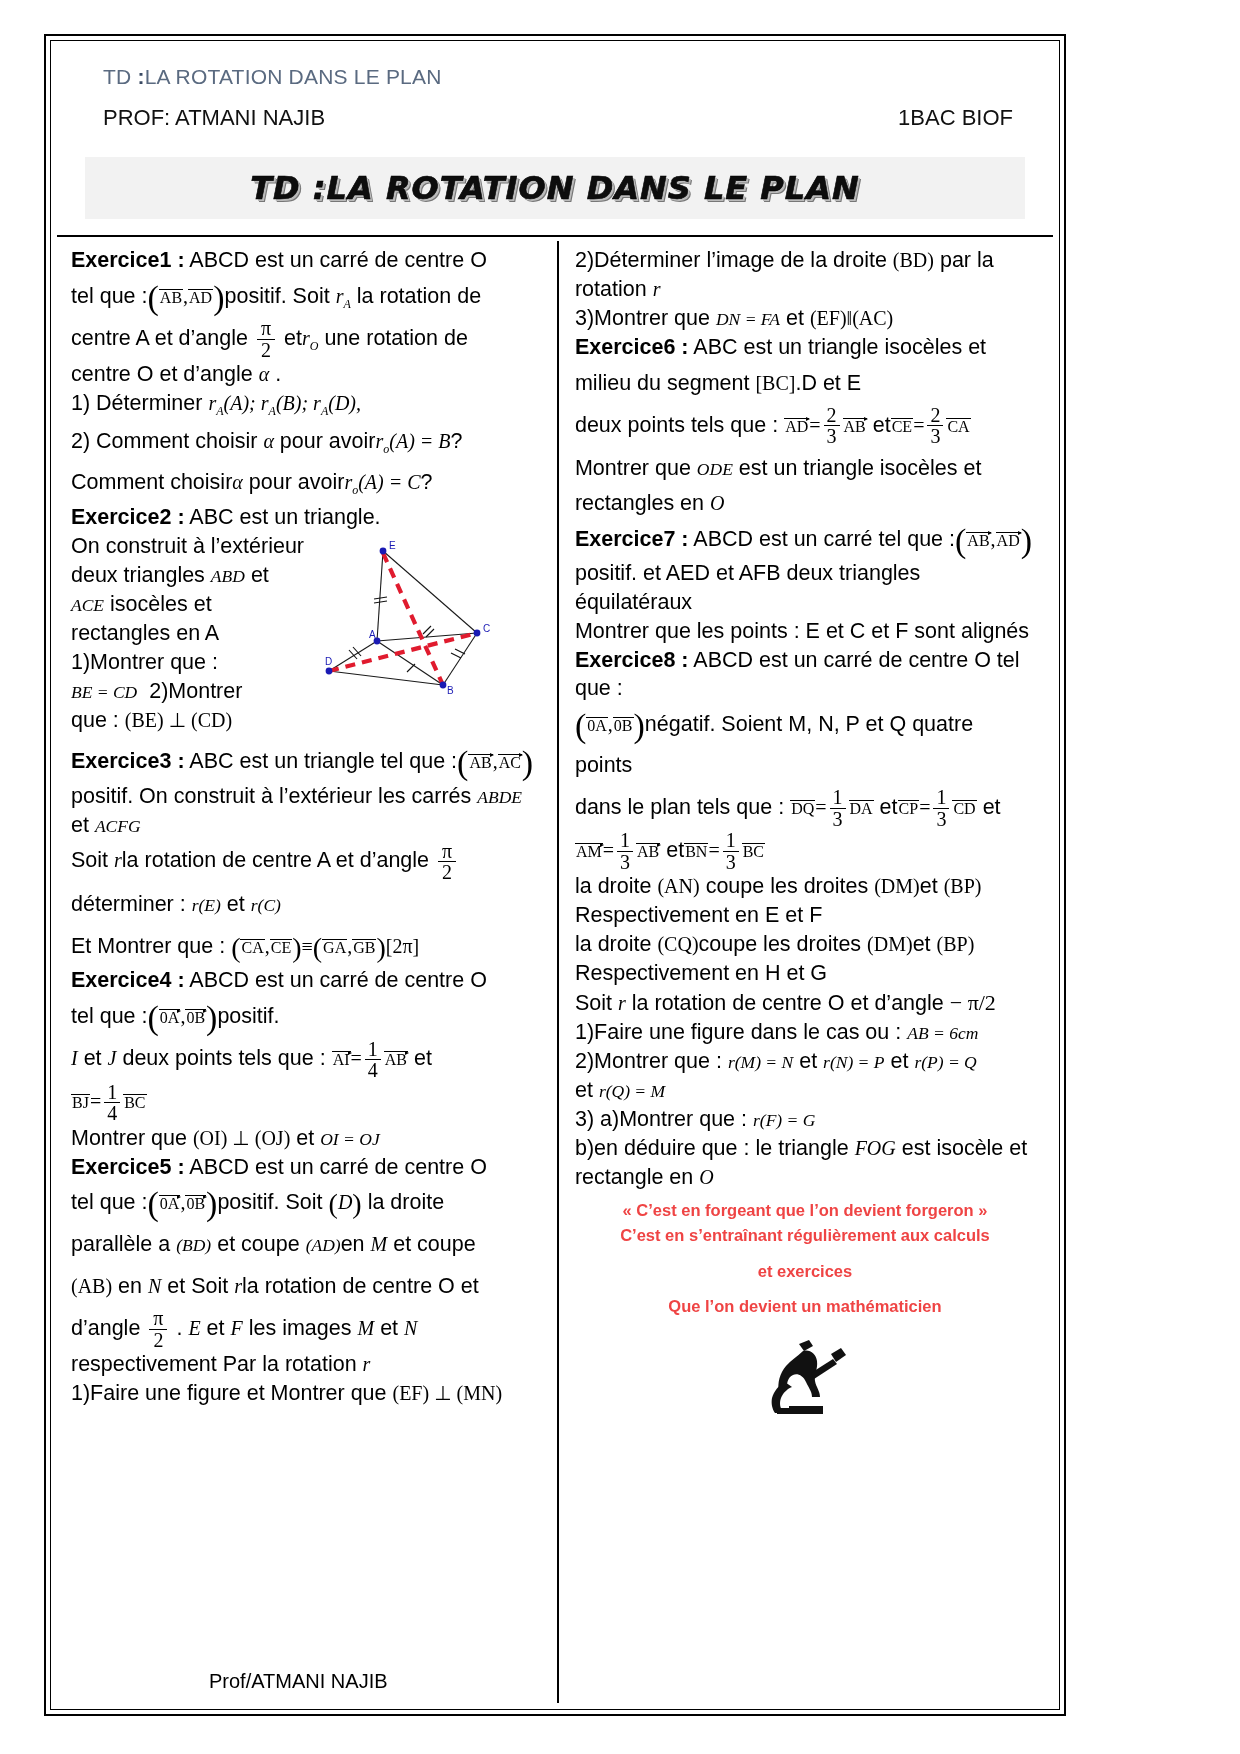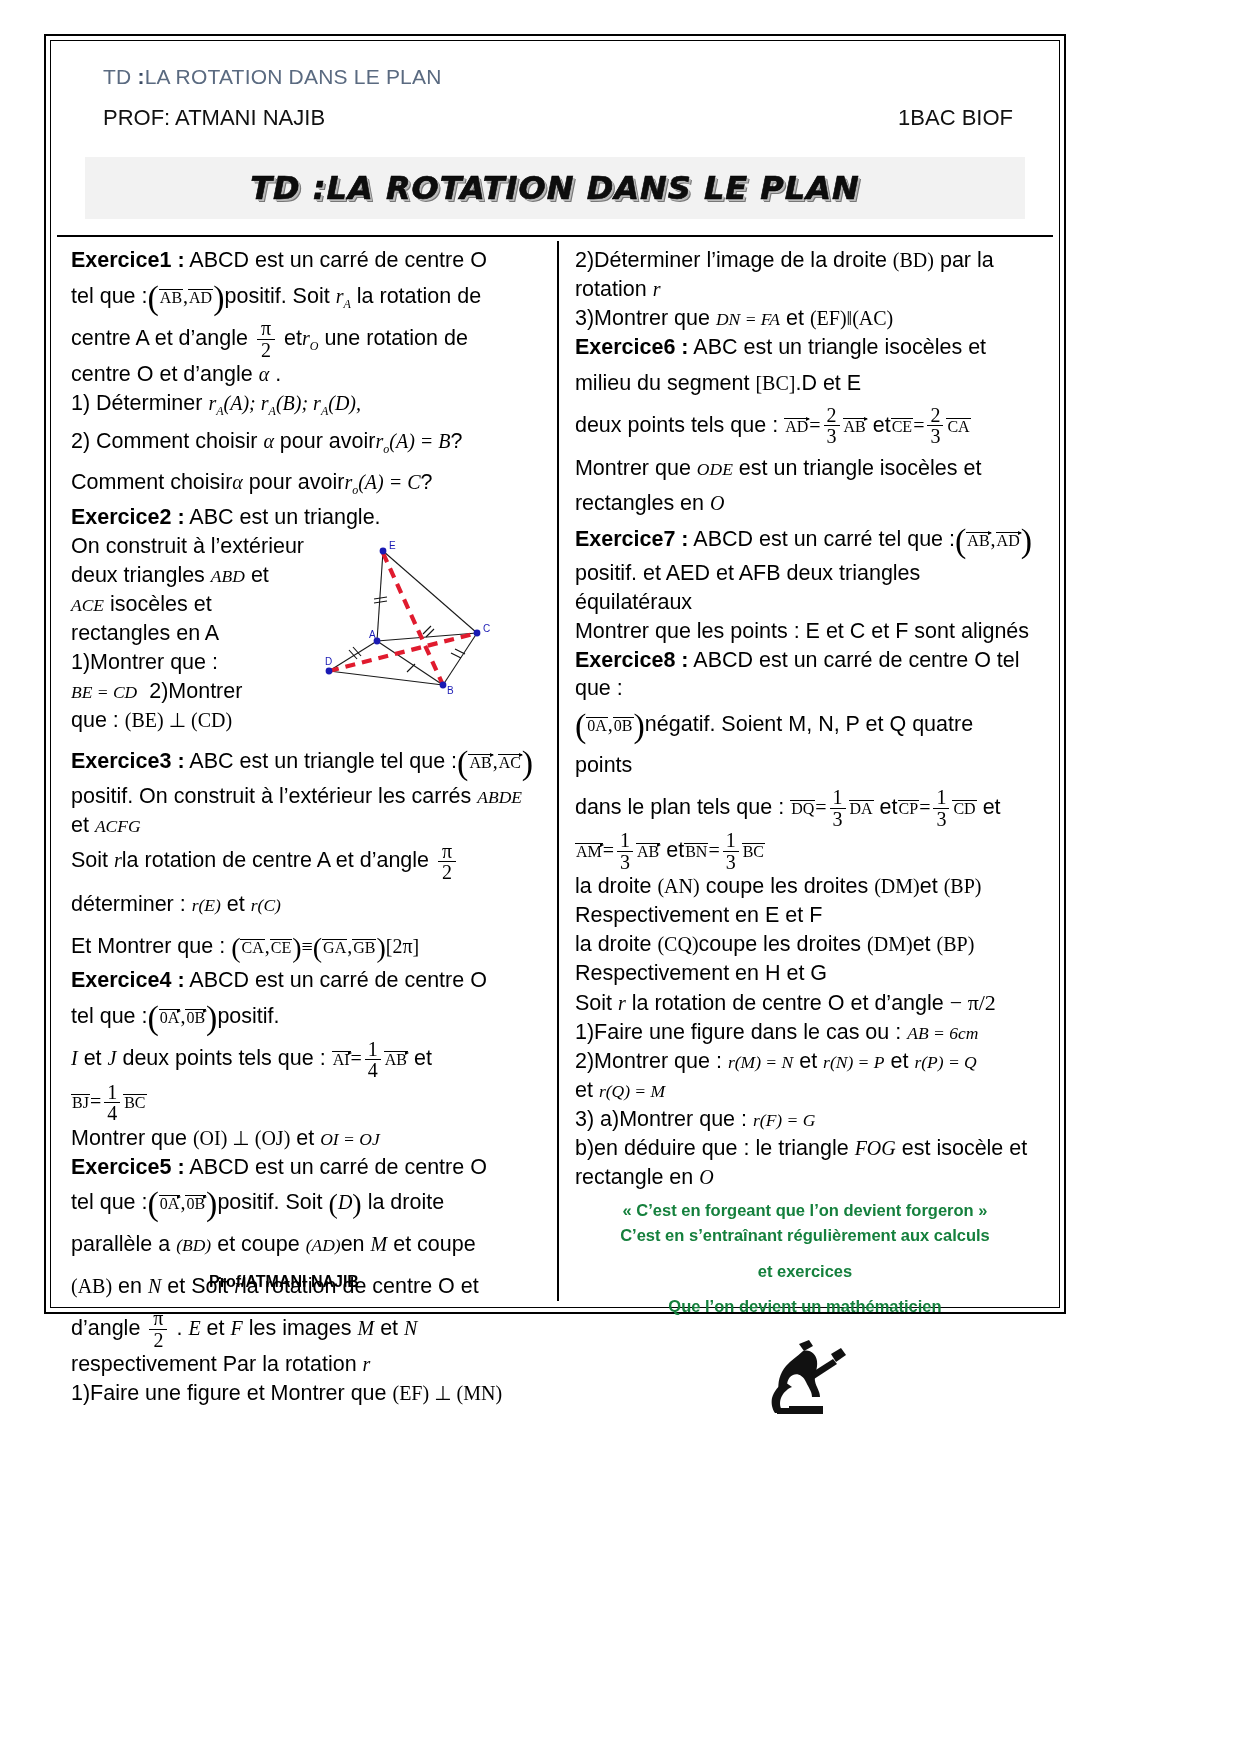--- a/index.html
+++ b/index.html
@@ -12,21 +12,21 @@
     color: #000000;
     position: relative;
   }
 
   
   .page-frame {
     position: absolute;
     left: 44px;
     top: 34px;
     width: 1022px;
-    height: 1280px;
+    height: 1682px;
     border: 2px solid #000;
     background: #fff;
   }
   .page-frame-inner {
     position: absolute;
     left: 4px; top: 4px; right: 4px; bottom: 4px;
     border: 1px solid #000;
   }
 
   
@@ -159,36 +159,36 @@
   }
   .figure-wrap svg { display: block; }
 
   
   .proverb {
     margin-top: 6px;
     text-align: center;
     font-weight: bold;
     font-size: 16.5px;
     line-height: 1.55;
-    color: #15803d;
+    color: #ef4444;
   }
   .proverb .sp { margin-top: 10px; }
   .silhouette {
     margin: 18px auto 0 auto;
     width: 92px; height: 78px;
     display: block;
   }
 
   
   .signature {
     position: absolute;
     left: 158px;
     bottom: 16px;
-    font-size: 16px;
-    font-weight: bold;
+    font-size: 20px;
+    font-weight: normal;
     color: #000;
   }
   .spacer-sm { height: 5px; }
 </style>
 </head>
 <body>
 
 <div class="page-frame">
   <div class="page-frame-inner">
 

